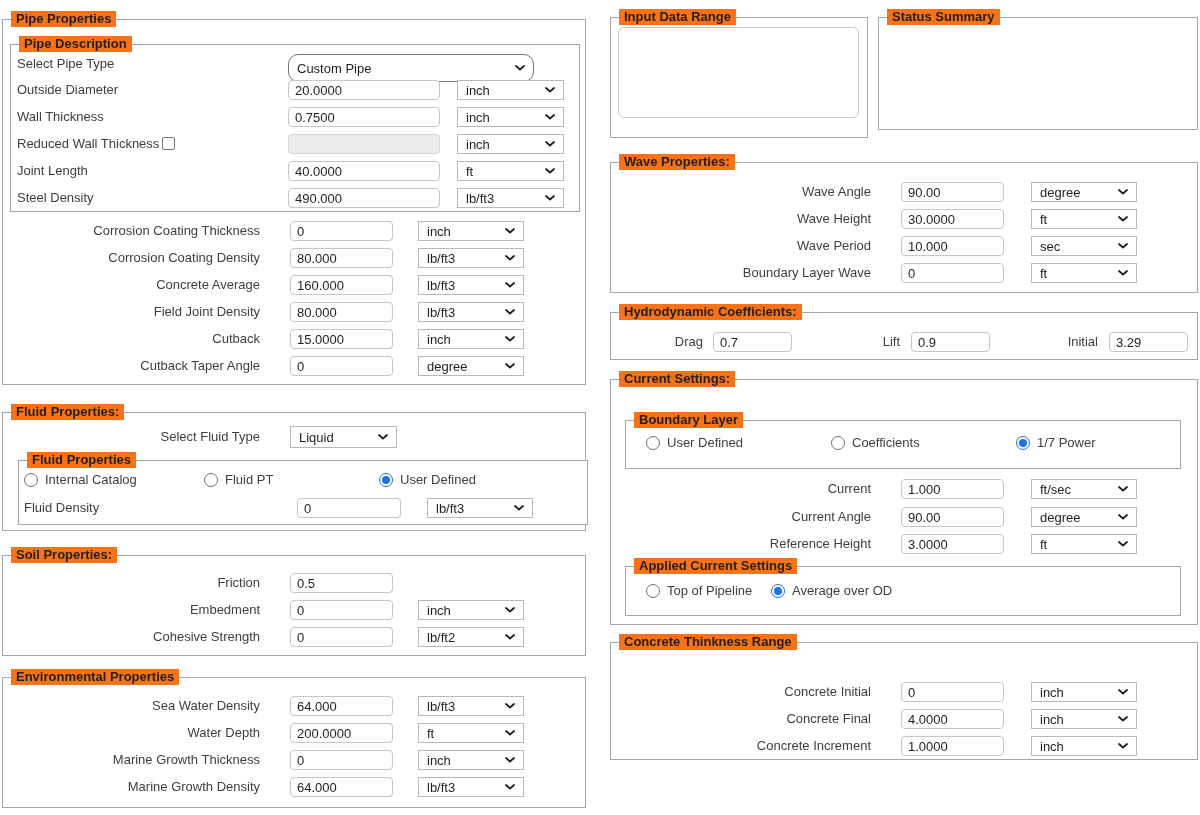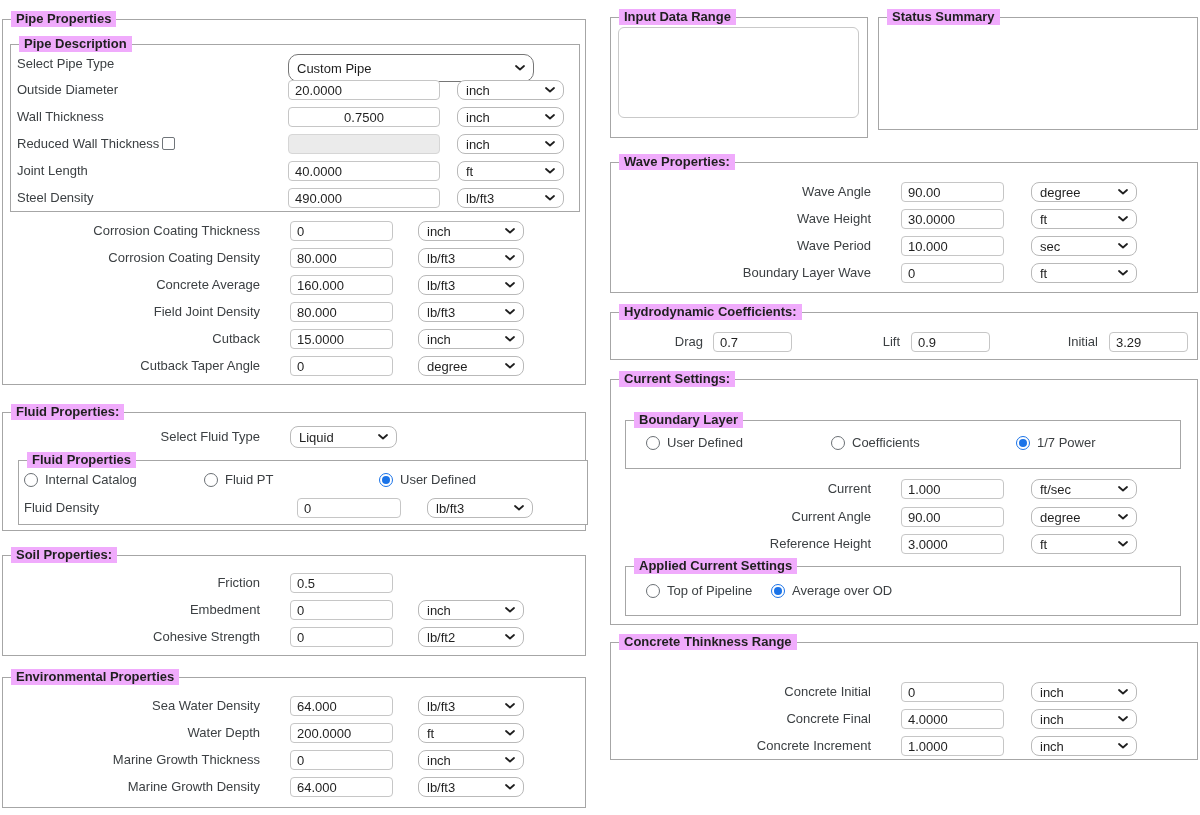--- a/index.html
+++ b/index.html
@@ -1,29 +1,29 @@
 <!DOCTYPE html>
 <html><head>
 <meta charset="utf-8">
 <style>
   *{box-sizing:border-box;margin:0;padding:0}
   html,body{background:#fff}
   body{width:1200px;height:815px;position:relative;overflow:hidden;
        font-family:"Liberation Sans",sans-serif;font-size:13px;color:#3c4043}
   .fs{position:absolute;border:1px solid #a6a6a6;background:#fff}
-  .fs>.legend{position:absolute;top:-9px;left:8px;background:#f0abfc;padding:0 5px;
+  .fs>.legend{position:absolute;top:-9px;left:8px;background:#f97316;padding:0 5px;
        font-weight:700;color:#1f1f1f;font-size:13px;line-height:16px;white-space:nowrap}
   .row{position:absolute;left:0;right:0;height:20px}
   .lbl{position:absolute;top:0;height:20px;line-height:20px;white-space:nowrap;color:#3c4043}
   .lbl.r{text-align:right}
   .inp{position:absolute;top:0;height:20px;border:1px solid #c6c6c6;border-radius:4px;
        padding:0 6px;font-family:"Liberation Sans",sans-serif;font-size:13px;color:#1f1f1f;
        background:#fff;outline:none}
   .inp.disabled{background:#ebebeb;border-color:#d6d6d6}
-  .sel{position:absolute;top:0;height:20px;border:1px solid #b9b9b9;border-radius:8px;
+  .sel{position:absolute;top:0;height:20px;border:1px solid #b9b9b9;border-radius:0;
        background:#fff;display:flex;align-items:center;padding:0 8px;color:#1f1f1f;cursor:default}
   .sel .chev{margin-left:auto;display:flex;align-items:center}
   .sel.square{border-radius:10px;border-color:#767676;height:28px}
   .radio-item{position:absolute;top:0;display:flex;align-items:center;gap:7px;height:16px;
        line-height:16px;white-space:nowrap}
   .radio{width:14px;height:14px;border-radius:50%;border:1.5px solid #6b7075;background:#fff;
        flex:none;position:relative}
   .radio.checked{border-color:#1a73e8}
   .radio.checked::after{content:"";position:absolute;inset:2px;border-radius:50%;background:#1a73e8}
   .checkbox{display:inline-block;width:13px;height:13px;border:1.5px solid #70757a;
@@ -60,21 +60,21 @@
         <span class="chev">
             <svg width="10" height="6" viewBox="0 0 10 6">
               <path d="M1 1l4 3.5L9 1" fill="none" stroke="#1f1f1f" stroke-width="1.8" stroke-linecap="round" stroke-linejoin="round"></path>
             </svg>
           </span>
       </div>
     </div>
 
     <div class="row" style="top:62px">
       <span class="lbl" style="left:6px">Wall Thickness</span>
-      <input class="inp" style="left: 277px; width: 152px; text-align: center;" value="0.7500">
+      <input class="inp" style="left: 277px; width: 152px;" value="0.7500">
       <div class="sel" style="left:446px;width:107px">
         <span>inch</span>
         <span class="chev">
             <svg width="10" height="6" viewBox="0 0 10 6">
               <path d="M1 1l4 3.5L9 1" fill="none" stroke="#1f1f1f" stroke-width="1.8" stroke-linecap="round" stroke-linejoin="round"></path>
             </svg>
           </span>
       </div>
     </div>
 

